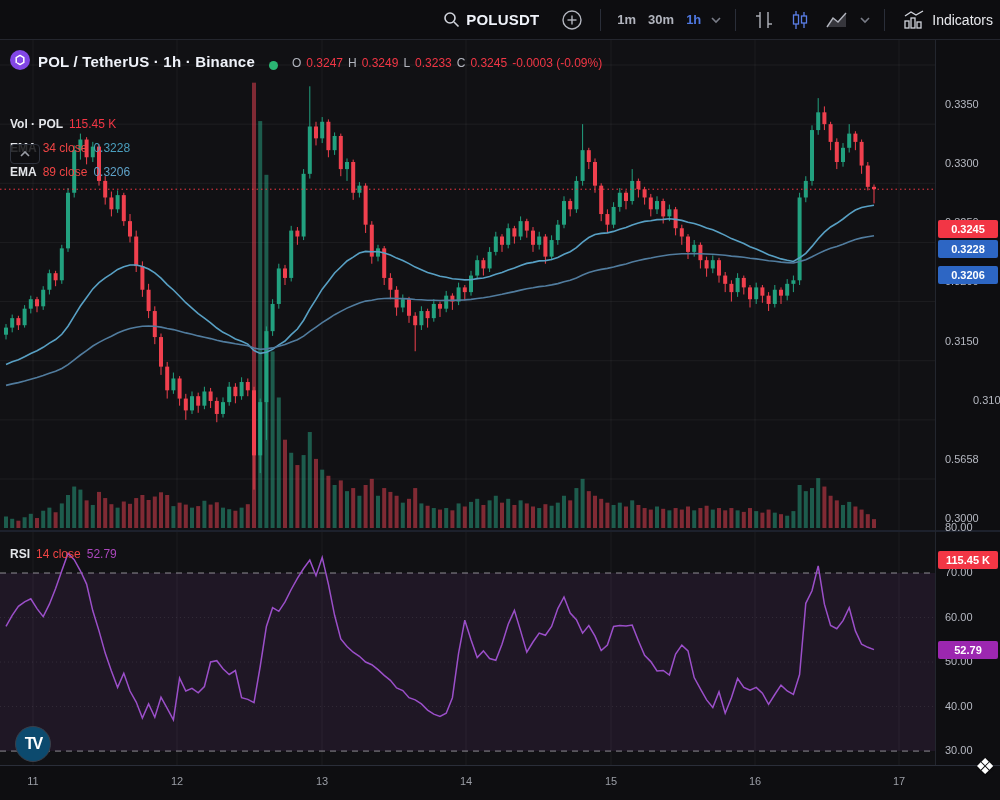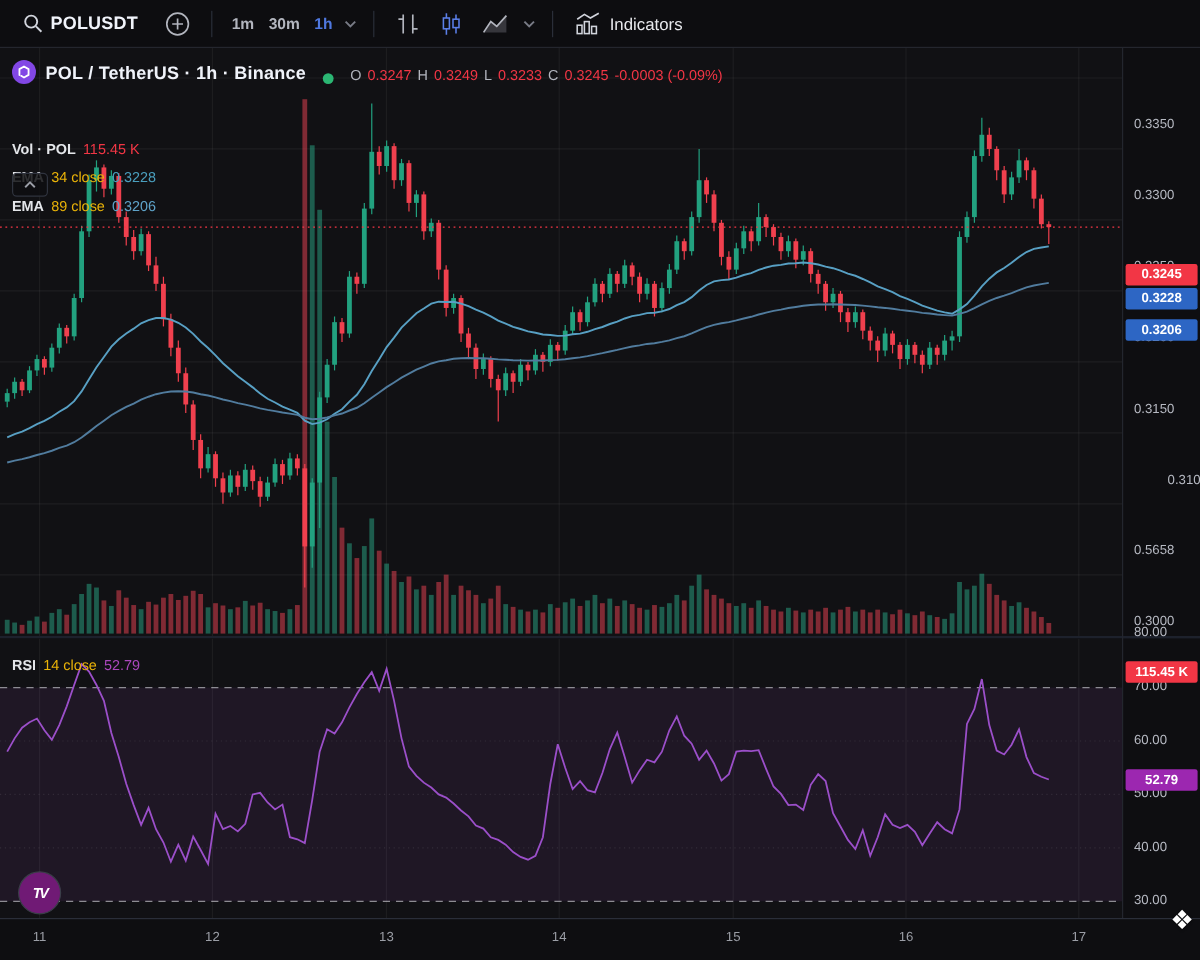--- a/index.html
+++ b/index.html
@@ -3,21 +3,21 @@
 <meta charset="utf-8">
 <style>
   * { margin:0; padding:0; box-sizing:border-box; }
   html,body { width:1000px; height:800px; background:#0e0e11; overflow:hidden;
               font-family:"Liberation Sans", sans-serif; }
   .app { position:relative; width:1000px; height:800px; background:#0e0e11; }
 
   
   .toolbar { position:absolute; left:0; top:0; width:1000px; height:40px;
              background:#0d0d10; border-bottom:1px solid #24262e;
-             display:flex; align-items:center; padding-left:12px; z-index:40; }
+             display:flex; align-items:center; padding-left:12px; z-index:40;justify-content:flex-end; }
   .tb-group { display:flex; align-items:center; }
   .tb-sep { width:1px; height:22px; background:#2a2e39; margin:0 10px; }
   .tb-btn { display:flex; align-items:center; gap:6px; border:none; background:transparent;
             color:#d1d4dc; font-size:14px; cursor:pointer; padding:5px 7px; border-radius:4px;
             font-family:"Liberation Sans", sans-serif; }
   .symbol-name { color:#f0f3fa; font-weight:bold; font-size:15px; letter-spacing:.2px; }
   .interval { color:#b2b5be; font-size:13px; font-weight:bold; padding:5px 6px; }
   .interval.active { color:#4f78e0; }
   .ind-label { font-size:14px; color:#e8e9ed; }
   svg.icon { display:block; }
@@ -43,36 +43,36 @@
   .legend { position:absolute; left:10px; top:8px; z-index:20; }
   .legend-row1 { display:flex; align-items:flex-end; gap:8px; height:22px; }
   .sym-logo { width:20px; height:20px; }
   .legend-title { color:#f0f3fa; font-size:15px; font-weight:bold; letter-spacing:.2px; }
   .status-dot { width:9px; height:9px; border-radius:50%; background:#2bb673; margin:0 6px; }
   .ohlc { display:flex; align-items:center; gap:5px; font-size:12px; }
   .ohlc .k { color:#b2b5be; }
   .ohlc .v { color:#f23645; }
   .ind-row { display:flex; align-items:center; gap:6px; font-size:12px; height:24px; }
   .ind-row .nm { color:#e4e6ea; font-weight:bold; }
-  .ind-row .pm { color:#eab308; }
+  .ind-row .pm { color:#ef4444; }
   .row-vol  { position:absolute; left:0px; top:64px; width:400px; }
   .row-e34  { position:absolute; left:0px; top:88px; width:400px; }
   .row-e89  { position:absolute; left:0px; top:112px; width:400px; }
   .v-red { color:#f23645; } .v-e34 { color:#4a9fbe; } .v-e89 { color:#5fa3c9; } .v-rsi { color:#ab47bc; }
 
   .collapse-btn { position:absolute; left:10px; top:104px; width:30px; height:20px;
                   background:rgba(14,14,17,.85); border:1px solid #2f333e; border-radius:4px;
                   display:flex; align-items:center; justify-content:center; cursor:pointer; z-index:20; }
 
   .rsi-legend { position:absolute; left:10px; top:497px; z-index:20;align-items:flex-end; }
 
   .tv-logo { position:absolute; left:15px; top:686px; width:36px; height:36px; border-radius:50%;
-             background:#701a75; border:1px solid #3a3e48; color:#fff; z-index:21;
+             background:#0c4a6e; border:1px solid #3a3e48; color:#fff; z-index:21;
              display:flex; align-items:center; justify-content:center;
-             font-size:12px; font-weight:bold; letter-spacing:-2px;font-style:italic; }
+             font-size:16px; font-weight:bold; letter-spacing:-2px; }
   .watermark { position:absolute; right:5px; top:716px; display:flex; align-items:center; gap:6px;
                color:#ffffff; z-index:30; text-shadow:0 1px 2px rgba(0,0,0,.6); }
   .wm-icon { font-size:22px; line-height:1; }
   .wm-text { font-size:23px; font-weight:500; letter-spacing:.3px; }
 </style>
 </head>
 <body>
 
 <div class="app">
 

